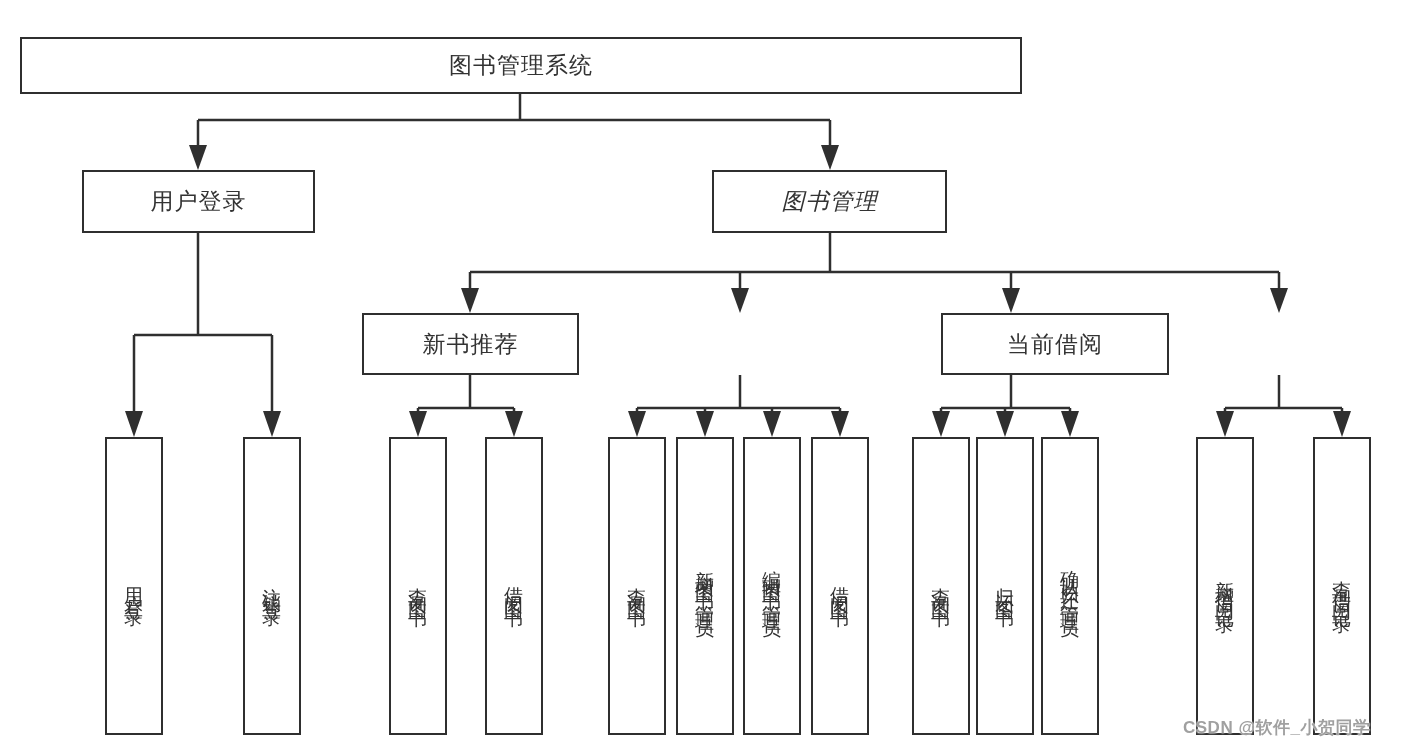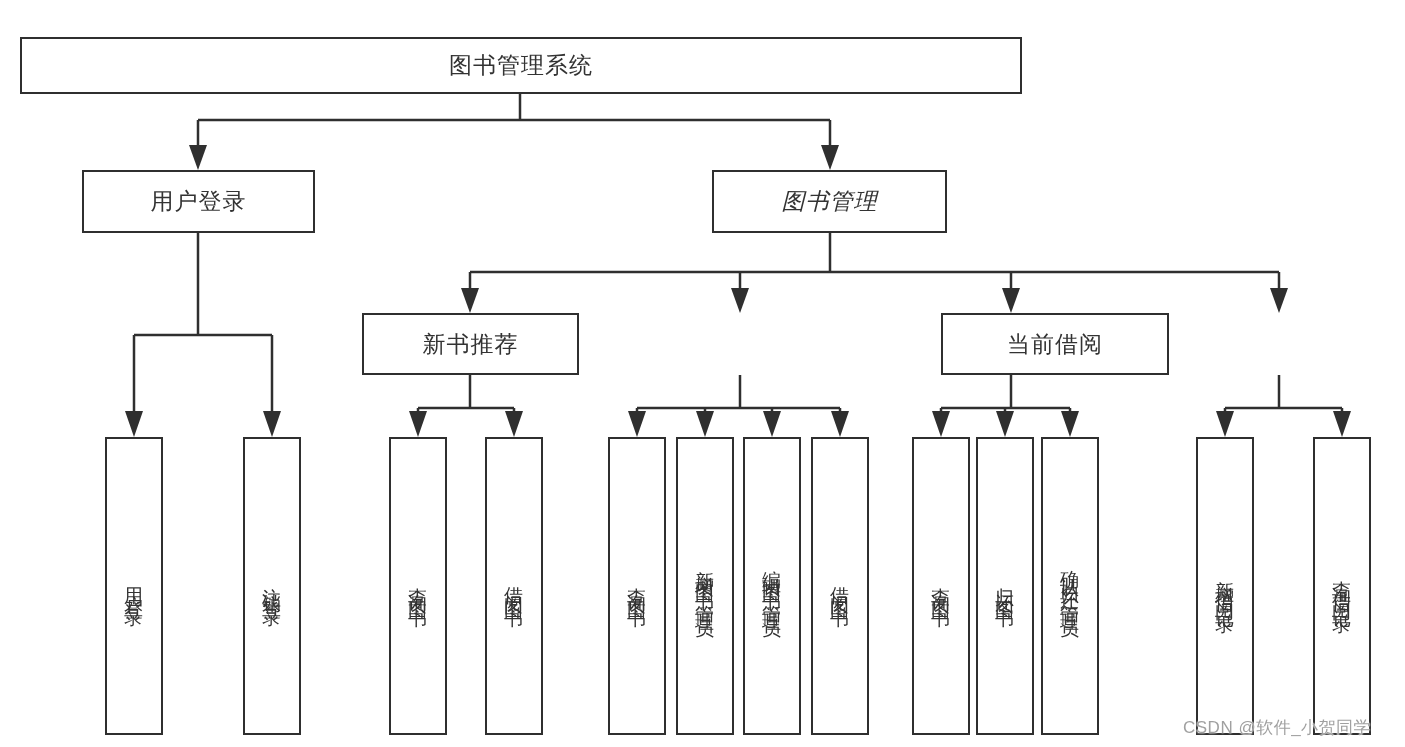--- a/index.html
+++ b/index.html
@@ -72,20 +72,21 @@
   .l-13 { left: 1313px; top: 437px; }
   .watermark {
     position: absolute;
     left: 1183px;
     top: 716px;
     font-size: 17px;
     color: #a0a0a0;
     letter-spacing: 0.5px;
     white-space: nowrap;
     text-shadow: 0 0 2px #ffffff, 0 0 2px #ffffff;
+    font-weight: bold;
   }
 </style>
 </head>
 <body>
 
 <div class="canvas">
 
   <svg class="connectors" viewBox="0 0 1405 747" xmlns="http://www.w3.org/2000/svg">
     <g stroke="#2f2f2f" stroke-width="2.5" fill="none">
 

